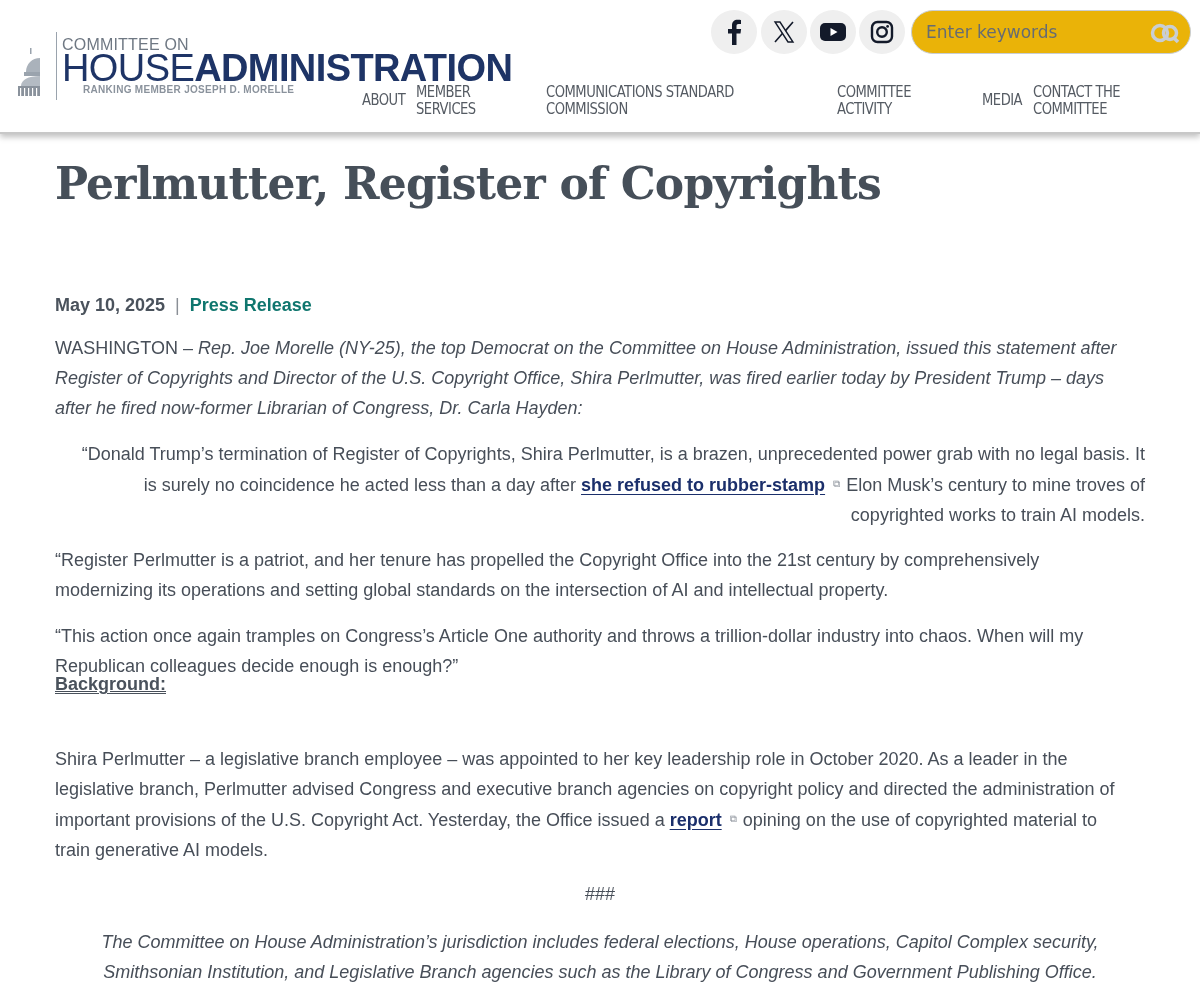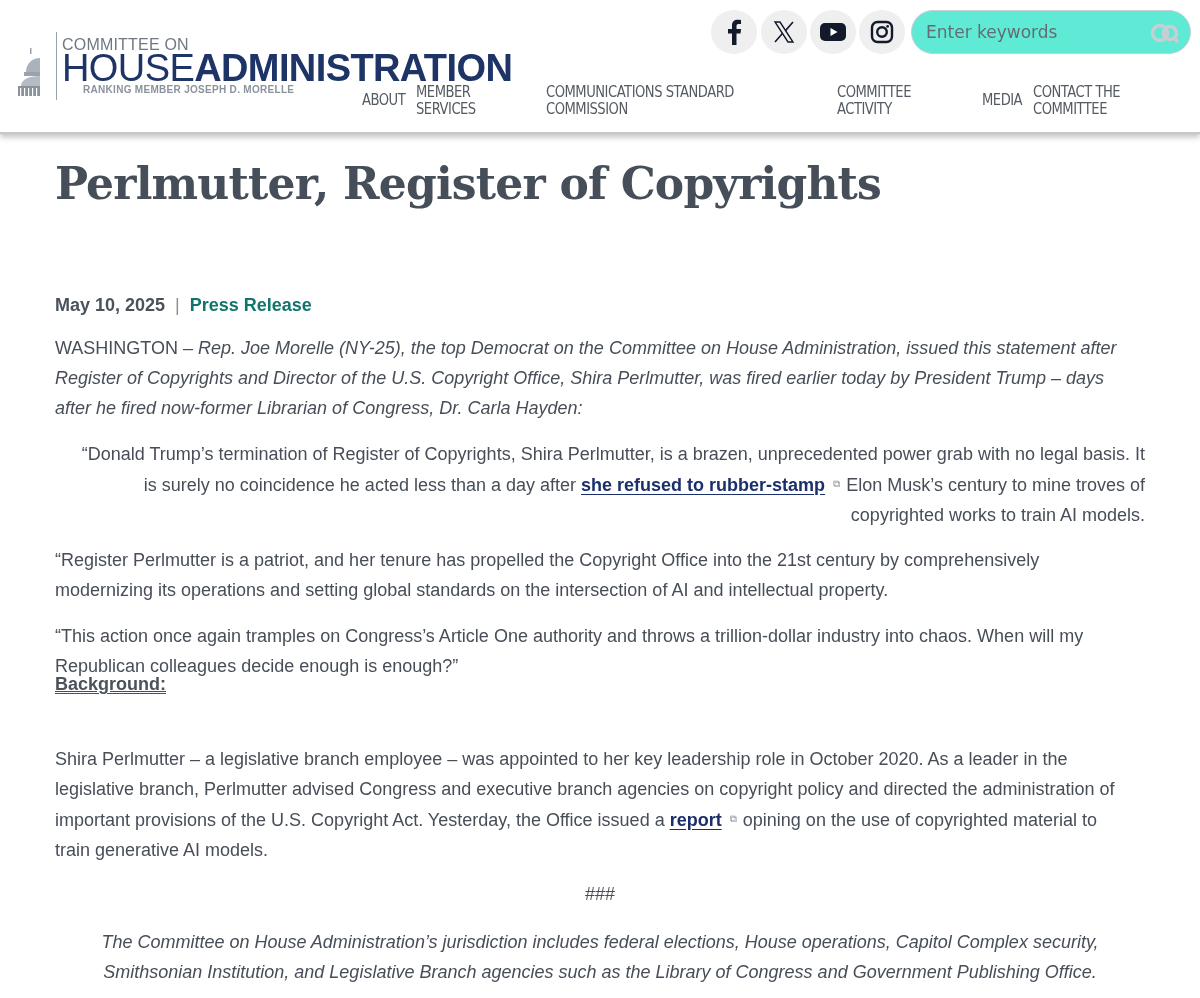--- a/index.html
+++ b/index.html
@@ -13,21 +13,21 @@
     .logo-rule { position: absolute; left: 38px; top: 0; width: 1px; height: 68px; background: #9aa3ad; }
     .logo-line1 { position: absolute; left: 44px; top: 4px; font-size: 16px; letter-spacing: 0.2px; color: #6f7883; font-family: "Liberation Sans", sans-serif; }
     .logo-line2 { position: absolute; left: 44px; top: 21px; font-size: 38px; line-height: 30px; letter-spacing: -0.6px; white-space: nowrap; }
     .logo-line2 .light { color: #1e3466; font-weight: 400; }
     .logo-line2 .bold { color: #1e3466; font-weight: 700; }
     .logo-line3 { position: absolute; left: 45px; top: 52px; font-size: 10px; font-weight: 700; color: #8a929c; letter-spacing: 0.3px; padding-left: 20px; }
 
     .social { position: absolute; top: 10px; width: 46px; height: 44px; border-radius: 50%; background: #efefef; display: flex; align-items: center; justify-content: center; }
     .social svg { display: block; }
 
-    .search { position: absolute; left: 911px; top: 10px; width: 280px; height: 44px; border: 1px solid #c9ced4; border-radius: 22px; background: #5eead4; }
+    .search { position: absolute; left: 911px; top: 10px; width: 280px; height: 44px; border: 1px solid #c9ced4; border-radius: 22px; background: #eab308; }
     .search input { position: absolute; left: 14px; top: 9px; width: 220px; height: 24px; border: none; outline: none; font-size: 17px; color: #555; font-family: "DejaVu Sans", sans-serif; background: transparent; }
     .search input::placeholder { color: #666c73; }
     .search-icon { position: absolute; right: 10px; top: 11px; width: 30px; height: 22px; }
 
     .nav { position: absolute; top: 83px; height: 40px; font-family: "DejaVu Sans", sans-serif; font-size: 16px; line-height: 17px; color: #555b63; letter-spacing: -0.6px; text-transform: uppercase; transform: scaleX(0.82); transform-origin: left top; white-space: nowrap; cursor: pointer; }
     .nav.single { top: 91px; }
 
     
     .main { position: absolute; left: 55px; top: 134px; width: 1090px; }
     .title { position: absolute; left: 0; top: 24px; width: 1100px; font-family: "DejaVu Serif", "Liberation Serif", serif; font-weight: 700; font-size: 44px; line-height: 52px; color: #464f59; letter-spacing: -0.8px; }

